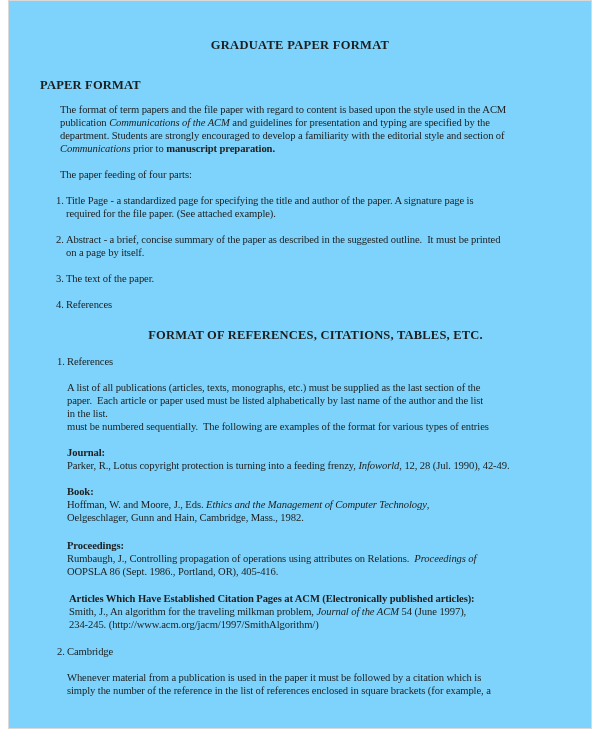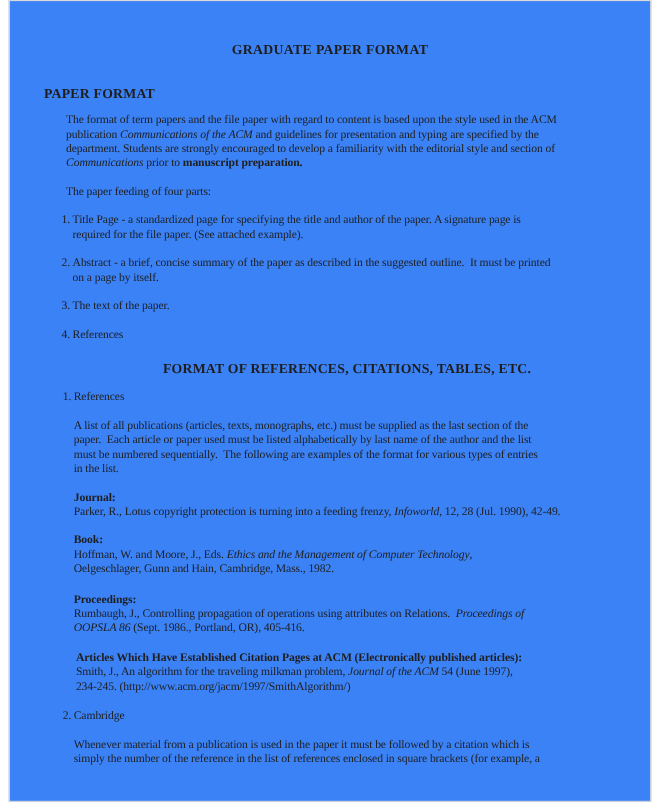--- a/index.html
+++ b/index.html
@@ -9,21 +9,21 @@
     height: 730px;
     background: #ffffff;
     font-family: "Liberation Serif", serif;
     color: #1e1e1e;
   }
   .page {
     box-sizing: border-box;
     margin: 0 8px;
     height: 729px;
     border: 1px solid #d9d9d9;
-    background: #3b82f6;
+    background: #7dd3fc;
     overflow: hidden;
   }
   .doc-title {
     margin: 37px 0 0 0;
     text-align: center;
     font-size: 12.5px;
     font-weight: bold;
     letter-spacing: 0.3px;
     white-space: pre;
   }
@@ -103,22 +103,22 @@
   <div class="heading" style="margin-top:17px;text-align:center;">FORMAT OF REFERENCES, CITATIONS, TABLES, ETC.</div>
 
   <div class="txt list-row lvl2" style="margin-top:12px;">
     <span class="num">1.</span>
     <span class="line">References</span>
   </div>
 
   <div class="txt indent-2" style="margin-top:13px;">
       <div class="line"><span>A list of all publications (articles, texts, monographs, etc.) must be supplied as the last section of the</span></div>
       <div class="line"><span>paper.  Each article or paper used must be listed alphabetically by last name of the author and the list</span></div>
+      <div class="line"><span>in the list.</span></div>
       <div class="line"><span>must be numbered sequentially.  The following are examples of the format for various types of entries</span></div>
-      <div class="line"><span>in the list.</span></div>
     </div>
 
   <div class="txt indent-2" style="margin-top:13px;">
     <div class="ex-label">Journal:</div>
     <div>
         <div class="line"><span>Parker, R., Lotus copyright protection is turning into a feeding frenzy, </span><span style="font-style: italic;">Infoworld</span><span>, 12, 28 (Jul. 1990), 42-49.</span></div>
       </div>
   </div>
 
   <div class="txt indent-2" style="margin-top:13px;">
@@ -126,21 +126,21 @@
     <div>
         <div class="line"><span>Hoffman, W. and Moore, J., Eds. </span><span style="font-style: italic;">Ethics and the Management of Computer Technology</span><span>,</span></div>
         <div class="line"><span>Oelgeschlager, Gunn and Hain, Cambridge, Mass., 1982.</span></div>
       </div>
   </div>
 
   <div class="txt indent-2" style="margin-top:15px;">
     <div class="ex-label">Proceedings:</div>
     <div>
         <div class="line"><span>Rumbaugh, J., Controlling propagation of operations using attributes on Relations.  </span><span style="font-style: italic;">Proceedings of</span></div>
-        <div class="line"><span style="font-style: italic;">OOPSLA 86</span><span> (Sept. 1986., Portland, OR), 405-416.</span></div>
+        <div class="line"><span style="">OOPSLA 86</span><span> (Sept. 1986., Portland, OR), 405-416.</span></div>
       </div>
   </div>
 
   <div class="txt articles-block" style="margin-top:14px;">
     <div class="ex-label">Articles Which Have Established Citation Pages at ACM (Electronically published articles):</div>
     <div>
         <div class="line"><span>Smith, J., An algorithm for the traveling milkman problem, </span><span style="font-style: italic;">Journal of the ACM</span><span> 54 (June 1997),</span></div>
         <div class="line"><span>234-245. (http://www.acm.org/jacm/1997/SmithAlgorithm/)</span></div>
       </div>
   </div>

